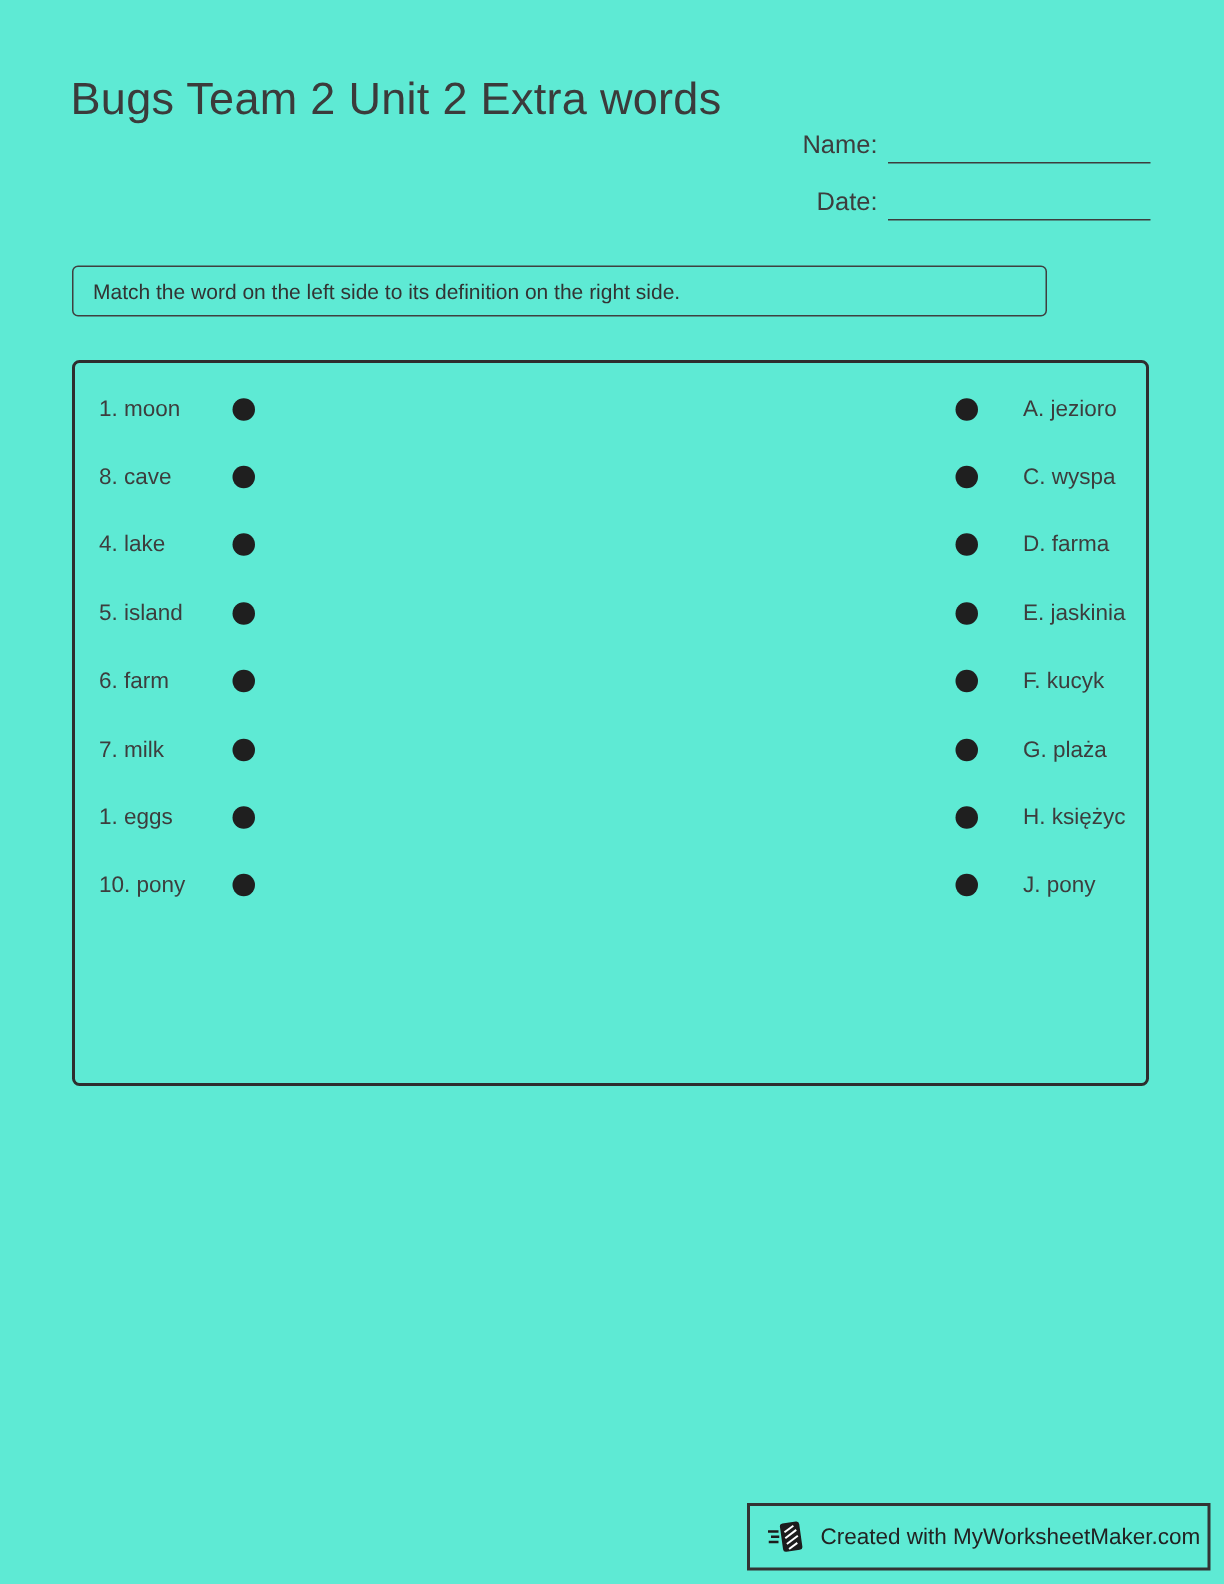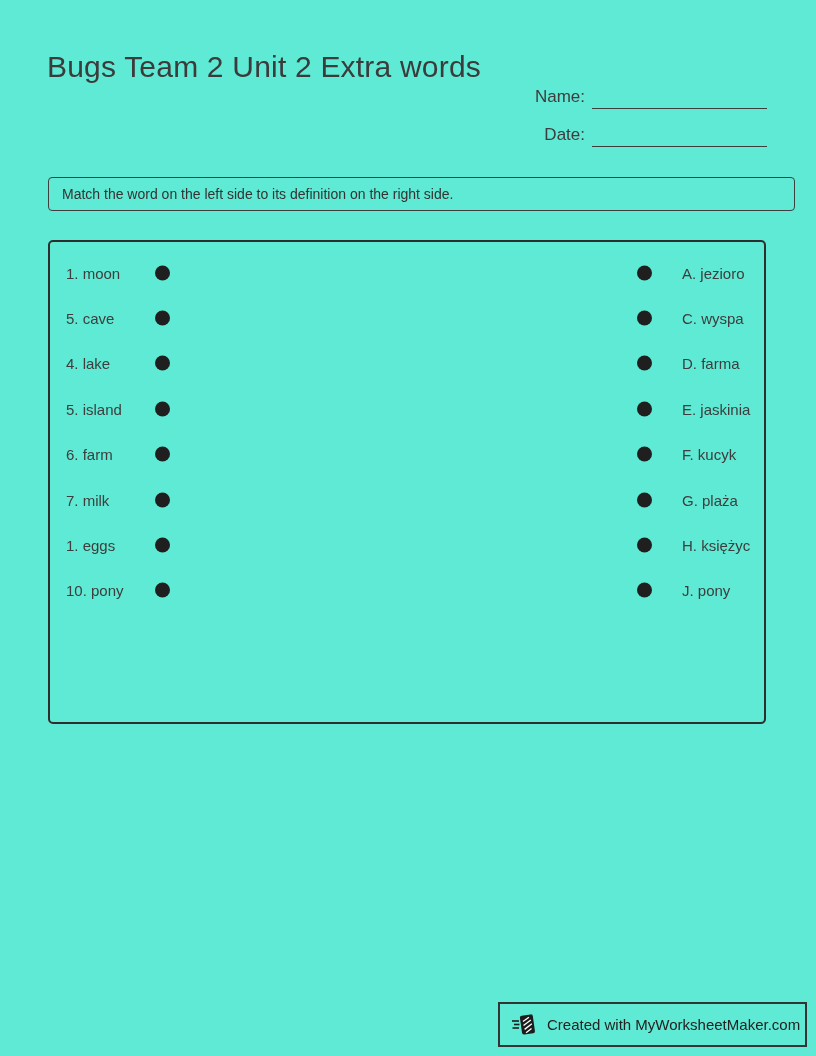--- a/index.html
+++ b/index.html
@@ -53,21 +53,21 @@
     margin-left: 7px;
     border-bottom: 1px solid #3d3d3d;
     height: 24px;
   }
 
   
   .instruction-box {
     position: absolute;
     left: 48px;
     top: 177px;
-    width: 747px;
+    width: 650px;
     height: 34px;
     border: 1px solid #3f3f3f;
     border-radius: 4px;
     display: flex;
     align-items: center;
     padding-left: 13px;
   }
   .instruction-text {
     font-size: 14px;
     color: #333333;
@@ -158,21 +158,21 @@
 
   <div class="match-box">
     <div>
         <div class="match-row">
           <span class="item-label left-label">1. moon</span>
           <span class="dot left-dot"></span>
           <span class="dot right-dot"></span>
           <span class="item-label right-label">A. jezioro</span>
         </div>
         <div class="match-row">
-          <span class="item-label left-label">5. cave</span>
+          <span class="item-label left-label">8. cave</span>
           <span class="dot left-dot"></span>
           <span class="dot right-dot"></span>
           <span class="item-label right-label">C. wyspa</span>
         </div>
         <div class="match-row">
           <span class="item-label left-label">4. lake</span>
           <span class="dot left-dot"></span>
           <span class="dot right-dot"></span>
           <span class="item-label right-label">D. farma</span>
         </div>

